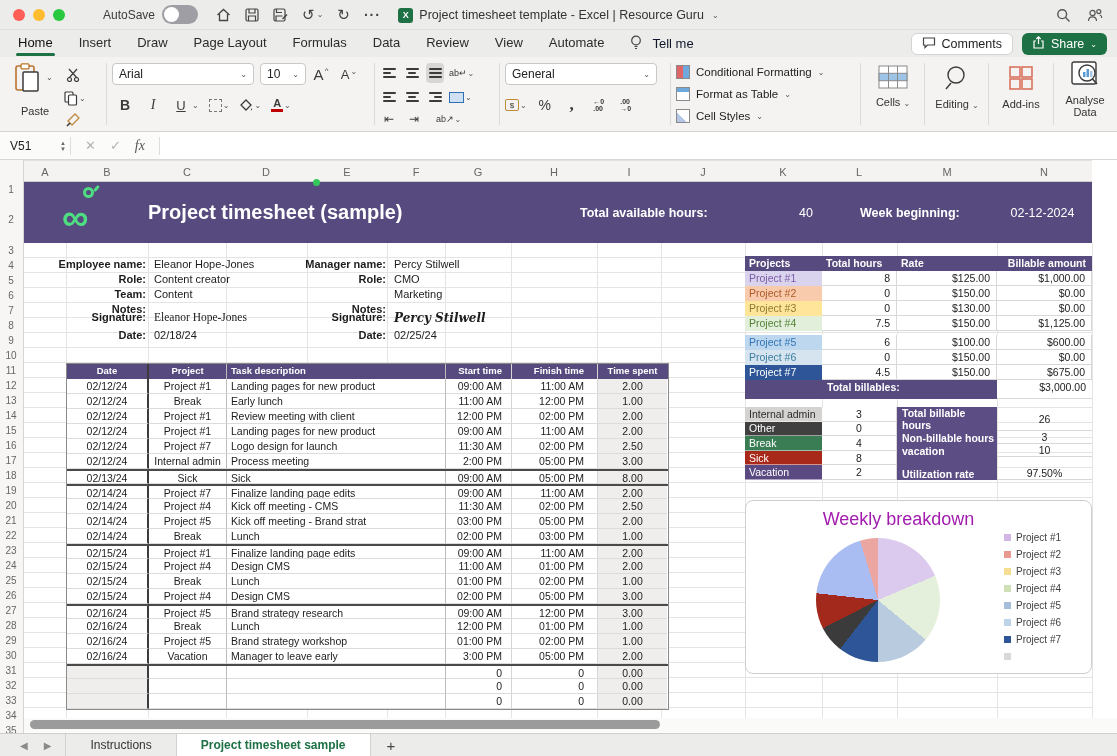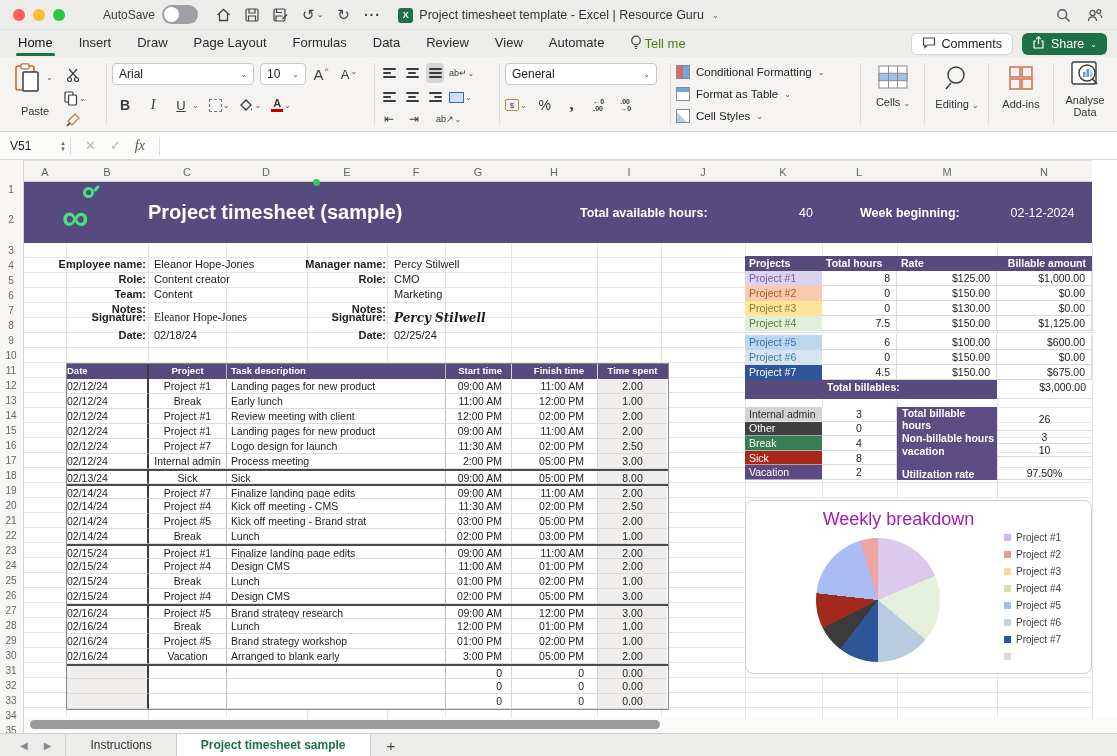--- a/index.html
+++ b/index.html
@@ -23,21 +23,21 @@
   #excel-icon{ width:15px; height:15px; background:#1e7145; border-radius:3px; color:#fff; font-size:9px; font-weight:bold; display:flex; align-items:center; justify-content:center;}
   #doc-title{ font-size:12.5px; color:#333;}
   #titlebar-right{ position:absolute; right:14px; top:0; height:30px; display:flex; align-items:center; gap:16px;}
 
   
   #menubar{ position:absolute; left:0; top:30px; width:1117px; height:27px; background:#ececea; display:flex; align-items:center;}
   #menu-tabs{ display:flex; align-items:center; margin-left:18px; gap:26px;}
   .mtab{ font-size:13px; color:#2b2b2b; position:relative; padding:4px 0 6px; cursor:default;}
   .mtab.active{ font-weight:normal; color:#111;}
   .mtab.active::after{ content:""; position:absolute; left:-2px; right:-2px; bottom:0; height:3px; background:#1e7145; border-radius:2px;}
-  #tellme{ display:flex; align-items:center; gap:2px; margin-left:26px; font-size:13px; color:#4d7c0f;}
+  #tellme{ display:flex; align-items:center; gap:10px; margin-left:26px; font-size:13px; color:#0f172a;}
   #menubar-right{ position:absolute; right:10px; top:33px; display:flex; gap:9px; align-items:center;}
   #comments-btn{ background:#fff; border:1px solid #d4d4d2; border-radius:6px; height:22px; padding:0 10px; display:flex; align-items:center; gap:6px; font-size:12.5px; color:#222;}
   #share-btn{ background:#1e7145; border-radius:6px; height:22px; padding:0 10px; display:flex; align-items:center; gap:6px; font-size:12.5px; color:#fff;}
 
   
   #ribbon{ position:absolute; left:0; top:57px; width:1117px; height:75px; background:#f4f3f1; border-bottom:1px solid #d5d4d2;}
   .rdiv{ position:absolute; top:6px; bottom:6px; width:1px; background:#dcdbd9;}
   .rlabel{ font-size:11px; color:#333; text-align:center;}
   .combo{ background:#fff; border:1px solid #c9c8c6; border-radius:4px; height:22px; display:flex; align-items:center; padding:0 6px; font-size:12px; color:#222; justify-content:space-between;}
   .chev{ font-size:8px; color:#555;}
@@ -89,21 +89,21 @@
   .sig-serif{ font-family:"Liberation Serif", serif; font-size:11.5px;}
   .sig-script{ font-family:"DejaVu Serif", serif; font-style:italic; font-weight:bold; font-size:12px;}
 
   
   #timesheet{ position:absolute; left:66px; top:203px; width:603px; border:1px solid #8a8a8a; background:#fff;}
   .ts-row{ display:flex; height:15px; font-size:10.5px; color:#1c1c1c;}
   .ts-row.hdr{ background:#564a7e; color:#fff; font-weight:bold; font-size:9.5px;}
   .ts-row.sep{ border-top:2px solid #4a4a4a;}
   .ts-cell{ height:100%; line-height:14px; overflow:hidden; white-space:nowrap; border-bottom:1px solid #dddcda; }
   .hdr .ts-cell{ border-bottom:none;}
-  .c0{ width:82px; border-right:2px solid #3c3c3c;}
+  .c0{ width:82px; text-align:center; border-right:2px solid #3c3c3c;}
   .hdr .c0{ border-right:2px solid #3c3c3c;}
   .c1{ width:78px; text-align:center; border-right:1px solid #bcbcba;}
   .c2{ width:219px; text-align:left; padding-left:4px; border-right:1px solid #bcbcba;}
   .c3{ width:66px; text-align:right; padding-right:9px; border-right:1px solid #d6d5d3;}
   .c4{ width:86px; text-align:right; padding-right:13px; border-right:1px solid #d6d5d3;}
   .c5{ width:69px; text-align:center; background:#efeeec;}
   .hdr .c5{ background:transparent;}
   .ts-row.emptyrow .c0{ background:#efeeec;}
 
   
@@ -745,21 +745,21 @@
         <div class="ts-cell c0">02/16/24</div>
         <div class="ts-cell c1">Project #5</div>
         <div class="ts-cell c2">Brand strategy workshop</div>
         <div class="ts-cell c3">01:00 PM</div>
         <div class="ts-cell c4">02:00 PM</div>
         <div class="ts-cell c5">1.00</div>
       </div>
       <div class="ts-row">
         <div class="ts-cell c0">02/16/24</div>
         <div class="ts-cell c1">Vacation</div>
-        <div class="ts-cell c2">Arranged to blank early</div>
+        <div class="ts-cell c2">Manager to leave early</div>
         <div class="ts-cell c3">3:00 PM</div>
         <div class="ts-cell c4">05:00 PM</div>
         <div class="ts-cell c5">2.00</div>
       </div>
       <div class="ts-row sep emptyrow">
         <div class="ts-cell c0"></div>
         <div class="ts-cell c1"></div>
         <div class="ts-cell c2"></div>
         <div class="ts-cell c3">0</div>
         <div class="ts-cell c4">0</div>

